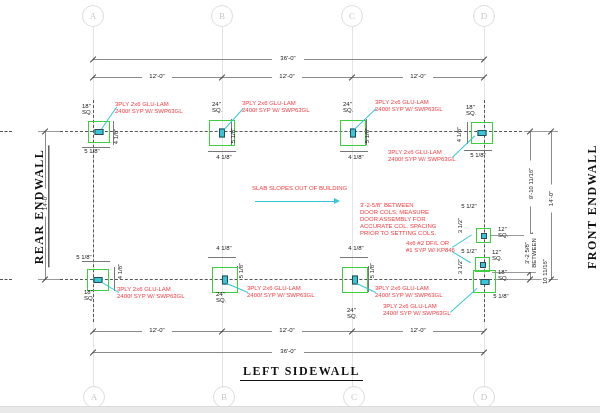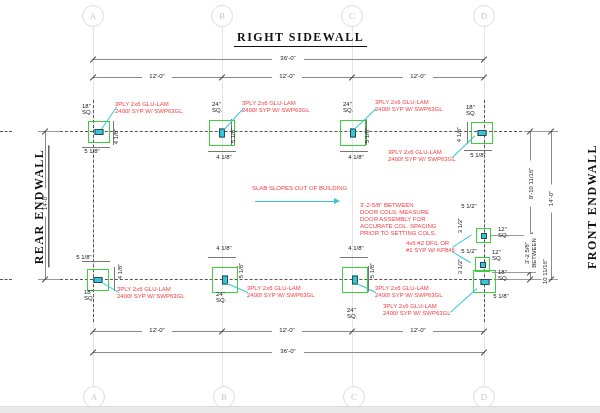--- a/index.html
+++ b/index.html
@@ -66,21 +66,21 @@
   <div class="bubble" style="left:213px;top:386px;">
       <span>B</span>
     </div>
   <div class="bubble" style="left:343px;top:386px;">
       <span>C</span>
     </div>
   <div class="bubble" style="left:473px;top:386px;">
       <span>D</span>
     </div>
 
-  <div class="title" style="left:234px;top:30px;">RIGHT  SIDEWALL</div>
+  <div class="title" style="left:240px;top:364px;">LEFT  SIDEWALL</div>
   <div class="title title-rot" style="left:-20px;top:198px;">REAR  ENDWALL</div>
   <div class="title title-rot" style="left:528px;top:198px;">FRONT  ENDWALL</div>
 
   <div class="dash-h" style="left:60px;top:131px;width:462px;"></div>
   <div class="dash-h" style="left:60px;top:279px;width:462px;"></div>
   <div class="dash-h" style="left:0px;top:131px;width:12px;"></div>
   <div class="dash-h" style="left:0px;top:279px;width:12px;"></div>
   <div class="dash-v" style="left:93px;top:100px;height:222px;"></div>
   <div class="dash-v" style="left:484px;top:100px;height:222px;"></div>
 

